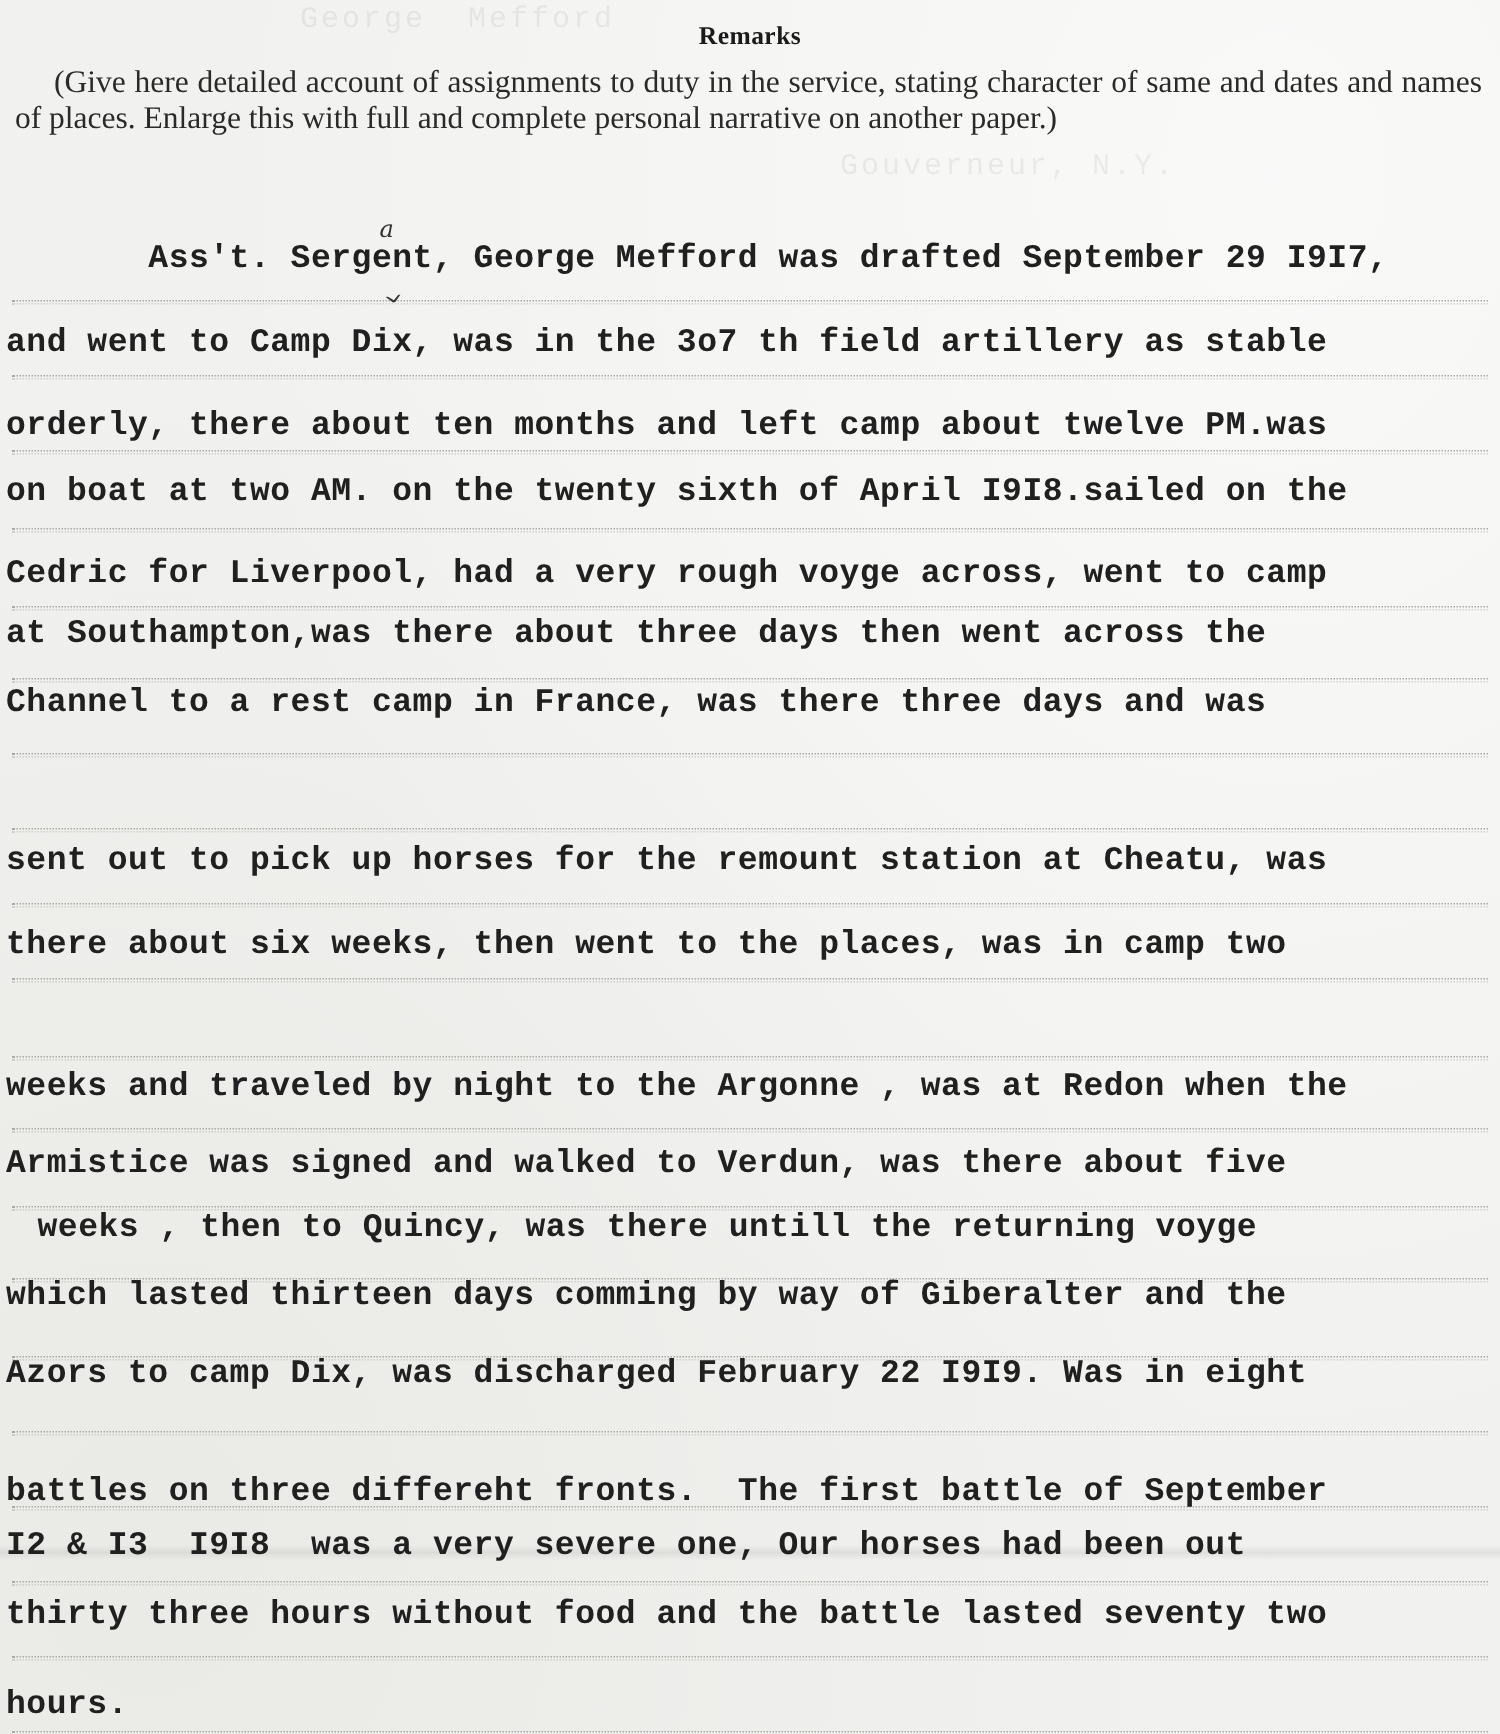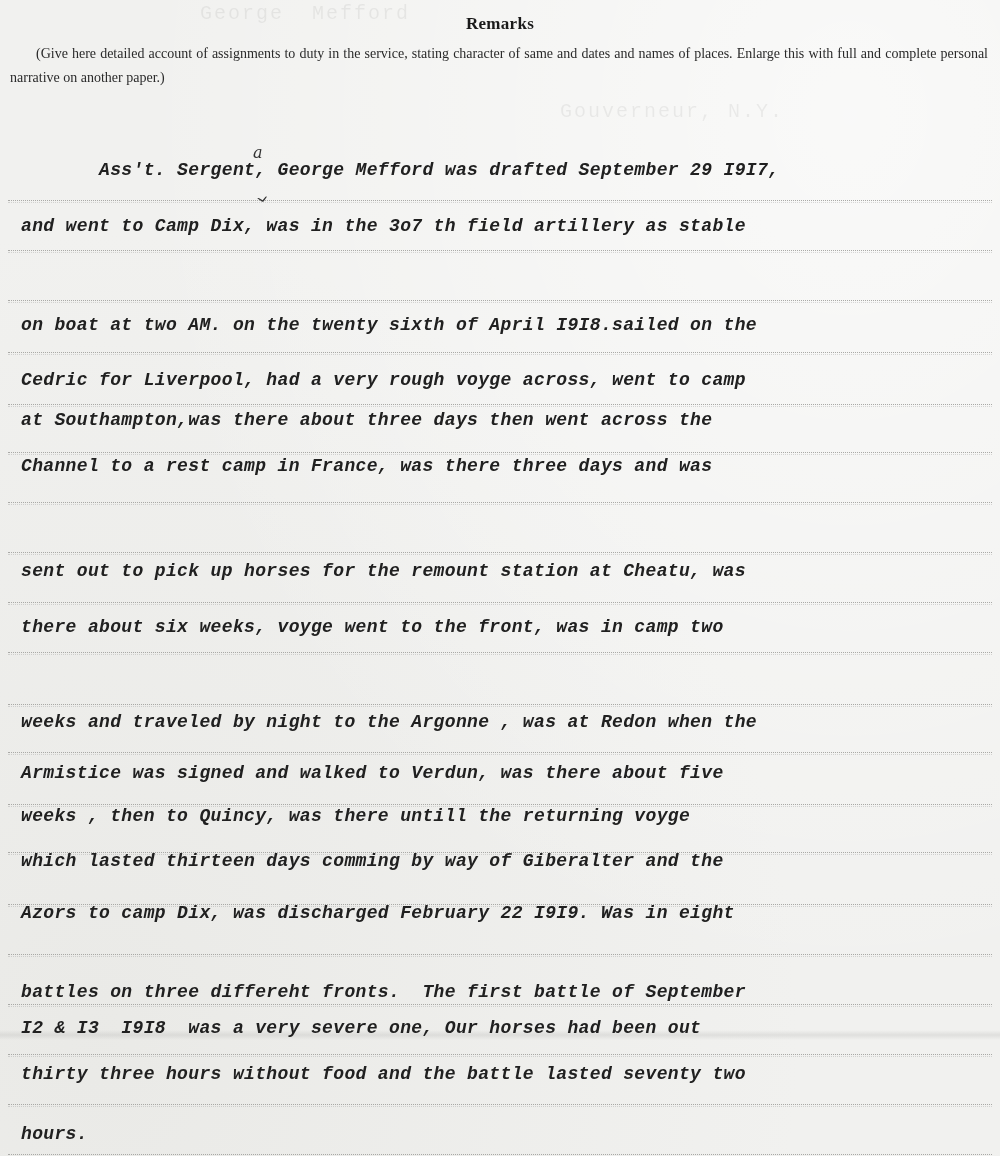--- a/index.html
+++ b/index.html
@@ -43,21 +43,21 @@
     font-size: 17px;
     color: #1a1a1a;
     letter-spacing: 0.3px;
   }
   .instructions {
     position: absolute;
     top: 42px;
     left: 10px;
     width: 978px;
     font-family: "Liberation Serif", serif;
-    font-size: 14px;
+    font-size: 21px;
     line-height: 24px;
     color: #2a2a2a;
     text-align: justify;
     text-align-last: left;
     text-indent: 26px;
   }
   .rule {
     position: absolute;
     left: 8px;
     width: 984px;
@@ -65,28 +65,27 @@
     border-top: 1px dotted #a9a9a6;
   }
   .rule::after {
     content: "";
     position: absolute;
     left: 0; right: 0; top: 1px;
     border-top: 1px dotted rgba(150,150,148,0.35);
   }
   .tline {
     position: absolute;
-    left: 21px;
+    left: 4px;
     font-family: "Liberation Mono", monospace;
     font-weight: bold;
-    font-size: 18px;
+    font-size: 22px;
     letter-spacing: 0.35px;
     color: #202020;
     white-space: pre;
-    font-style: italic;
   }
   .correction {
     position: absolute;
     font-family: "DejaVu Serif", serif;
     font-style: italic;
     font-size: 16px;
     color: #333;
   }
   .caret {
     position: absolute;
@@ -132,29 +131,30 @@
   <div class="rule" style="top:954px;"></div>
   <div class="rule" style="top:1004px;"></div>
   <div class="rule" style="top:1054px;"></div>
   <div class="rule" style="top:1104px;"></div>
   <div class="rule" style="top:1154px;"></div>
 
   <div class="fold" style="top:1030px;"></div>
 
   <div class="tline" style="top:160px;">       Ass't. Sergent, George Mefford was drafted September 29 I9I7,</div>
   <div class="tline" style="top:216px;">and went to Camp Dix, was in the 3o7 th field artillery as stable</div>
+  <div class="tline" style="top:271px;">orderly, there about ten months and left camp about twelve PM.was</div>
   <div class="tline" style="top:315px;text-align:center;">on boat at two AM. on the twenty sixth of April I9I8.sailed on the</div>
   <div class="tline" style="top:370px;">Cedric for Liverpool, had a very rough voyge across, went to camp</div>
   <div class="tline" style="top:410px;">at Southampton,was there about three days then went across the</div>
   <div class="tline" style="top:456px;">Channel to a rest camp in France, was there three days and was</div>
   <div class="tline" style="top:561px;">sent out to pick up horses for the remount station at Cheatu, was</div>
-  <div class="tline" style="top:617px;">there about six weeks, voyge went to the front, was in camp two</div>
+  <div class="tline" style="top:617px;">there about six weeks, then went to the places, was in camp two</div>
   <div class="tline" style="top:763px;">Armistice was signed and walked to Verdun, was there about five</div>
   <div class="tline" style="top:712px;">weeks and traveled by night to the Argonne , was at Redon when the</div>
-  <div class="tline" style="top:806px;">weeks , then to Quincy, was there untill the returning voyge</div>
+  <div class="tline" style="top:806px;margin-left:21px;">weeks , then to Quincy, was there untill the returning voyge</div>
   <div class="tline" style="top:851px;">which lasted thirteen days comming by way of Giberalter and the</div>
   <div class="tline" style="top:903px;">Azors to camp Dix, was discharged February 22 I9I9. Was in eight</div>
   <div class="tline" style="top:958px;margin-top:24px;">battles on three differeht fronts.  The first battle of September</div>
   <div class="tline" style="top:1018px;">I2 &amp; I3  I9I8  was a very severe one, Our horses had been out</div>
   <div class="tline" style="top:1064px;">thirty three hours without food and the battle lasted seventy two</div>
   <div class="tline" style="top:1124px;">hours.</div>
 
   <div class="correction" style="left:253px; top:143px;">a</div>
   <div class="caret" style="left:255px; top:186px; transform: scaleY(-1) rotate(10deg);">^</div>
 

